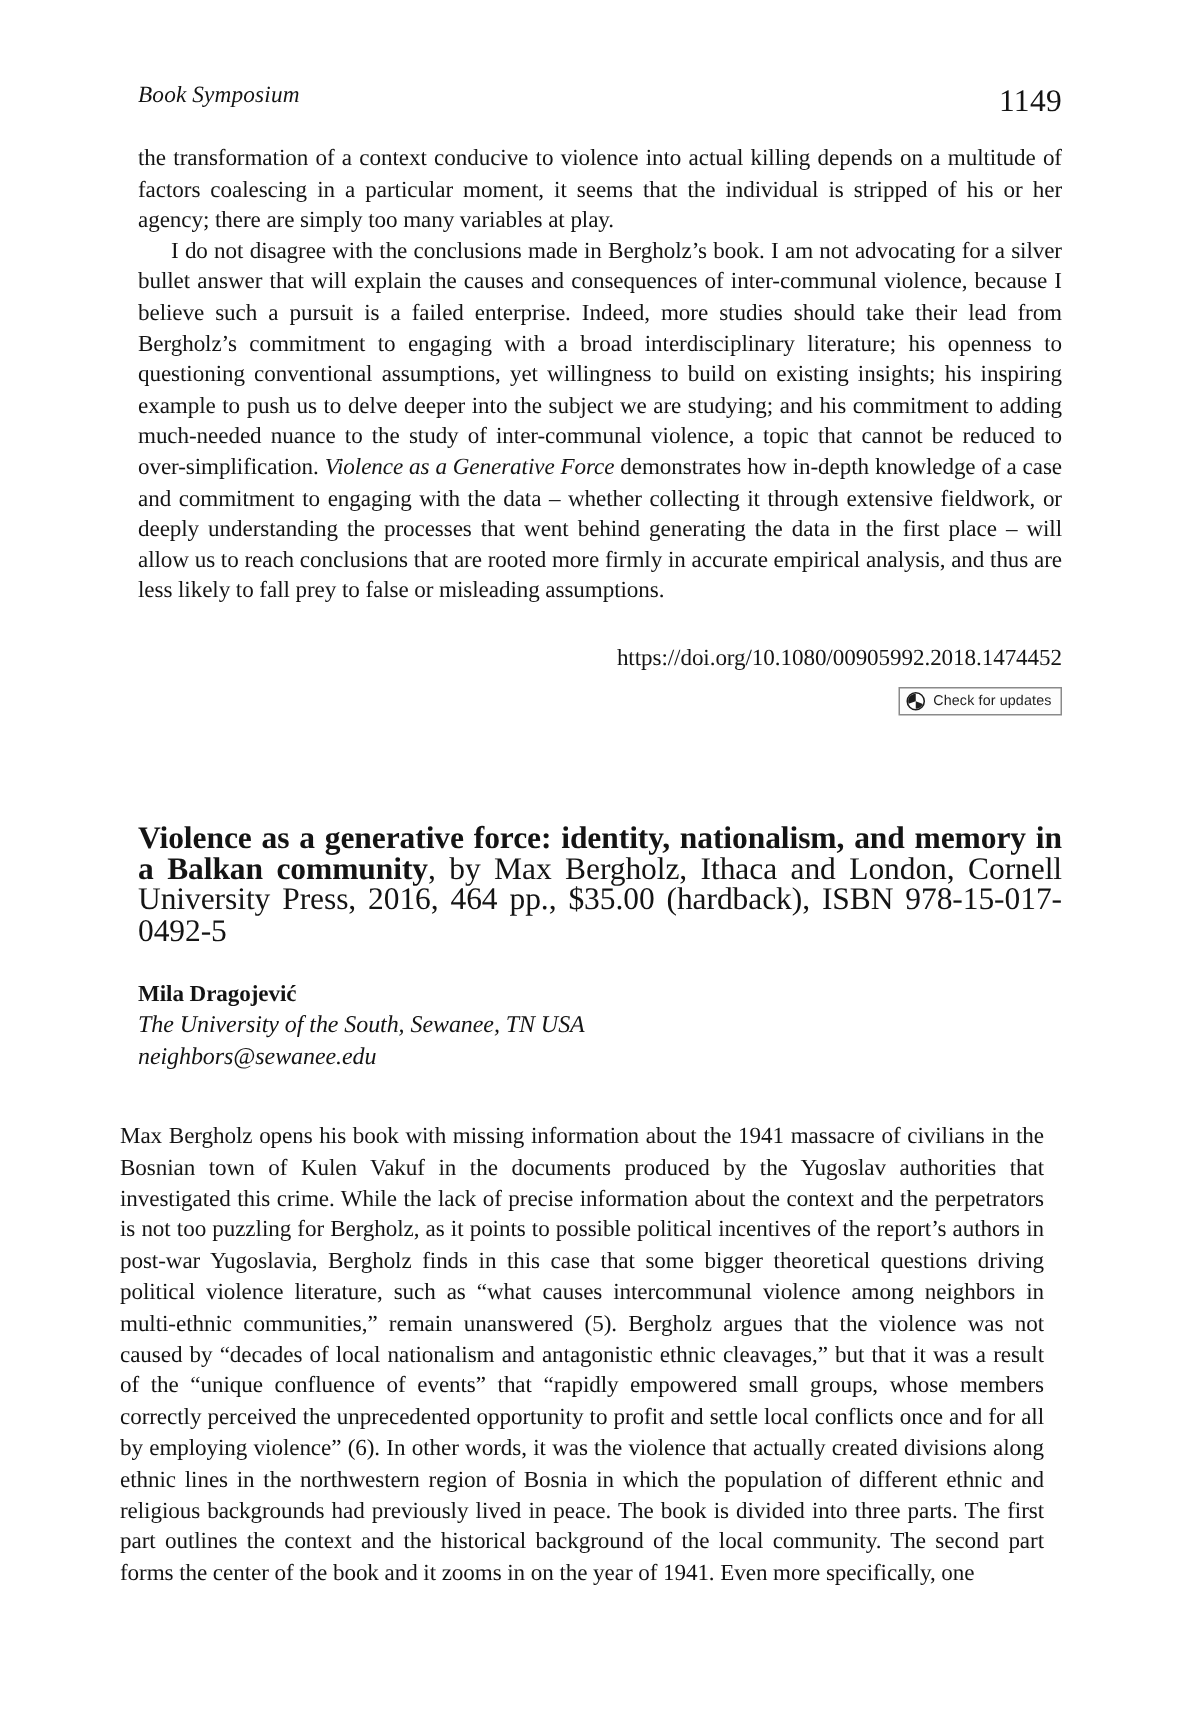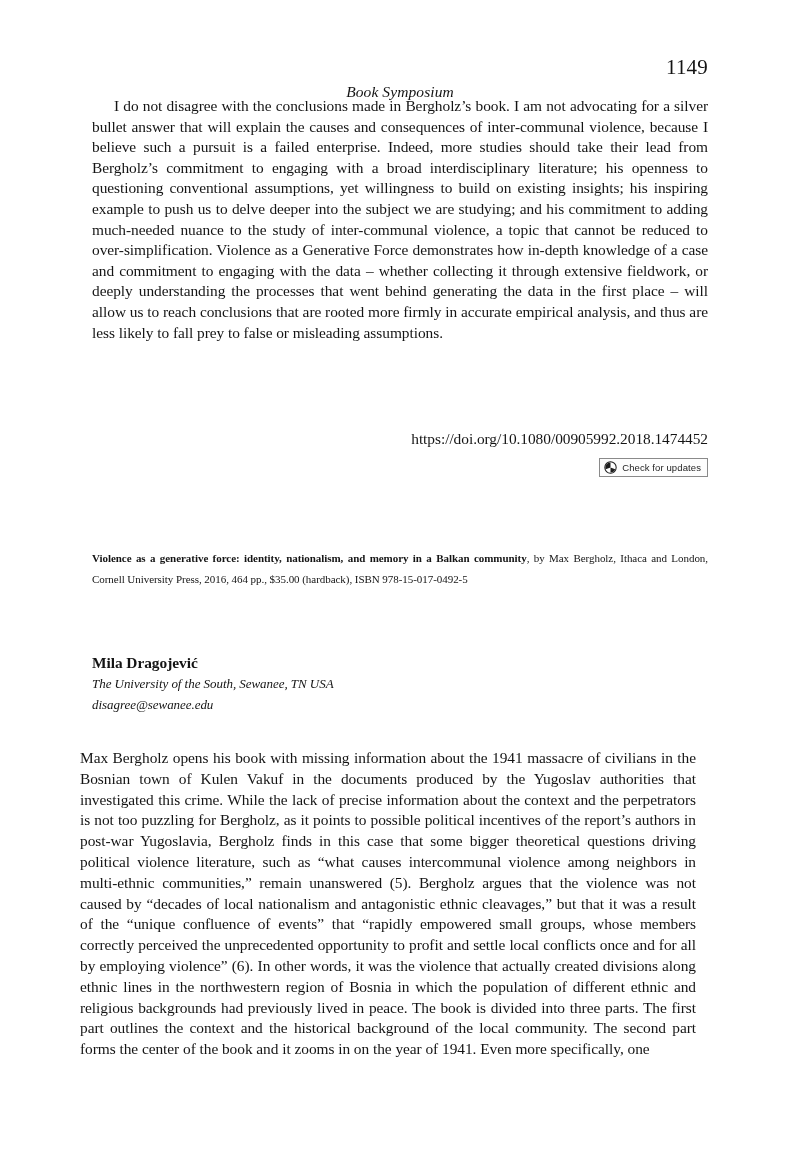--- a/index.html
+++ b/index.html
@@ -30,25 +30,23 @@
     left: 92px;
     top: 55px;
     width: 616px;
     height: 22px;
   }
   .running-head-title {
     position: absolute;
     left: 0;
     top: 0;
     width: 616px;
-    text-align: center;
     font-style: italic;
     font-size: 15.5px;
     letter-spacing: 0.1px;
-    margin-top: 28px;
   }
   .running-head-folio {
     position: absolute;
     right: 0;
     top: 0;
     font-size: 21px;
     letter-spacing: 0.2px;
   }
 
   
@@ -64,21 +62,21 @@
     font-size: 15.4px;
     line-height: 20.6px;
     text-align: justify;
     text-justify: inter-word;
     hyphens: none;
     letter-spacing: -0.05px;
   }
   p.body-text.indented {
     text-indent: 22px;
   }
-  .it { }
+  .it { font-style: italic; }
 
   
   .pub-block {
     position: absolute;
     left: 92px;
     top: 428px;
     width: 616px;
     text-align: right;
   }
   .pub-line {
@@ -113,42 +111,42 @@
 
   
   .review-header {
     position: absolute;
     left: 92px;
     top: 548px;
     width: 616px;
   }
   .review-title-para {
     margin: 0;
-    font-size: 11px;
+    font-size: 21px;
     line-height: 20.6px;
     text-align: justify;
     letter-spacing: -0.05px;
   }
   .review-title-para b { font-weight: bold; }
 
   .reviewer {
     position: absolute;
     left: 92px;
     top: 652px;
     width: 616px;
   }
   .reviewer-name {
     font-size: 15.4px;
     font-weight: bold;
     line-height: 21px;
     letter-spacing: -0.05px;
   }
   .reviewer-affil,
   .reviewer-email {
-    font-size: 13px;
+    font-size: 16px;
     font-style: italic;
     line-height: 21px;
     letter-spacing: -0.05px;
   }
 
   
   .review-body {
     position: absolute;
     left: 80px;
     top: 748px;
@@ -167,20 +165,21 @@
 <body>
 
 <div class="page">
 
   <div class="running-head">
     <div class="running-head-title">Book Symposium</div>
     <div class="running-head-folio">1149</div>
   </div>
 
   <div class="column">
+    <p class="body-text">the transformation of a context conducive to violence into actual killing depends on a multitude of factors coalescing in a particular moment, it seems that the individual is stripped of his or her agency; there are simply too many variables at play.</p>
     <p class="body-text indented">
       <span>I do not disagree with the conclusions made in Bergholz’s book. I am not advocating for a silver bullet answer that will explain the causes and consequences of inter-communal violence, because I believe such a pursuit is a failed enterprise. Indeed, more studies should take their lead from Bergholz’s commitment to engaging with a broad interdisciplinary literature; his openness to questioning conventional assumptions, yet willingness to build on existing insights; his inspiring example to push us to delve deeper into the subject we are studying; and his commitment to adding much-needed nuance to the study of inter-communal violence, a topic that cannot be reduced to over-simplification. </span><span class="it">Violence as a Generative Force</span><span> demonstrates how in-depth knowledge of a case and commitment to engaging with the data – whether collecting it through extensive fieldwork, or deeply understanding the processes that went behind generating the data in the first place – will allow us to reach conclusions that are rooted more firmly in accurate empirical analysis, and thus are less likely to fall prey to false or misleading assumptions.</span>
     </p>
   </div>
 
   <div class="pub-block">
     <div class="pub-line">https://doi.org/10.1080/00905992.2018.1474452</div>
     <div class="crossmark">
       <svg class="crossmark-icon" viewBox="0 0 32 32">
         <circle cx="16" cy="16" r="14" fill="#ffffff" stroke="#1d1d1d" stroke-width="2.5"></circle>
@@ -193,20 +192,20 @@
 
   <div class="review-header">
     <p class="review-title-para">
       <b>Violence as a generative force: identity, nationalism, and memory in a Balkan community</b><span>, by Max Bergholz, Ithaca and London, Cornell University Press, 2016, 464 pp., $35.00 (hardback), ISBN 978-15-017-0492-5</span>
     </p>
   </div>
 
   <div class="reviewer">
     <div class="reviewer-name">Mila Dragojević</div>
     <div class="reviewer-affil">The University of the South, Sewanee, TN USA</div>
-    <div class="reviewer-email">disagree@sewanee.edu</div>
+    <div class="reviewer-email">neighbors@sewanee.edu</div>
   </div>
 
   <div class="review-body">
     <p>Max Bergholz opens his book with missing information about the 1941 massacre of civilians in the Bosnian town of Kulen Vakuf in the documents produced by the Yugoslav authorities that investigated this crime. While the lack of precise information about the context and the perpetrators is not too puzzling for Bergholz, as it points to possible political incentives of the report’s authors in post-war Yugoslavia, Bergholz finds in this case that some bigger theoretical questions driving political violence literature, such as “what causes intercommunal violence among neighbors in multi-ethnic communities,” remain unanswered (5). Bergholz argues that the violence was not caused by “decades of local nationalism and antagonistic ethnic cleavages,” but that it was a result of the “unique confluence of events” that “rapidly empowered small groups, whose members correctly perceived the unprecedented opportunity to profit and settle local conflicts once and for all by employing violence” (6). In other words, it was the violence that actually created divisions along ethnic lines in the northwestern region of Bosnia in which the population of different ethnic and religious backgrounds had previously lived in peace. The book is divided into three parts. The first part outlines the context and the historical background of the local community. The second part forms the center of the book and it zooms in on the year of 1941. Even more specifically, one</p>
   </div>
 
 </div>
 
 </body></html>

